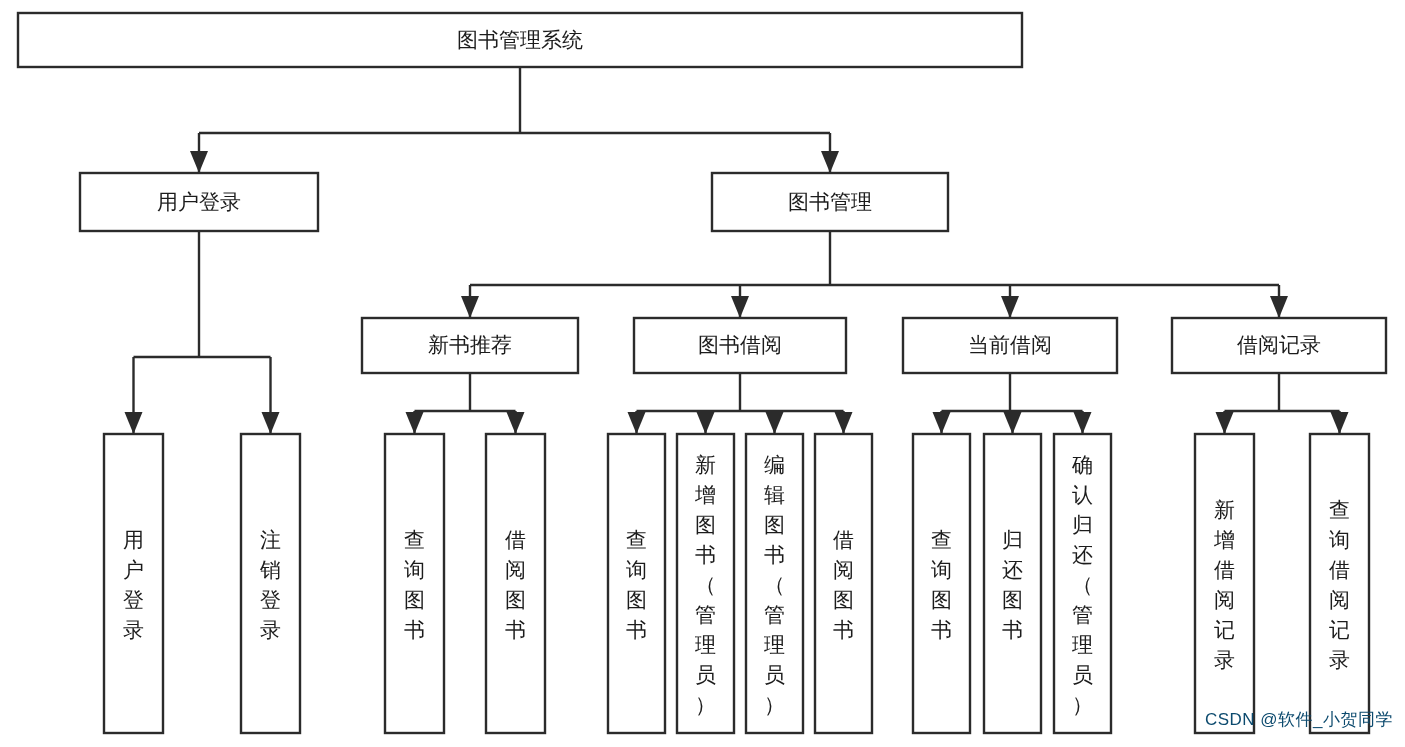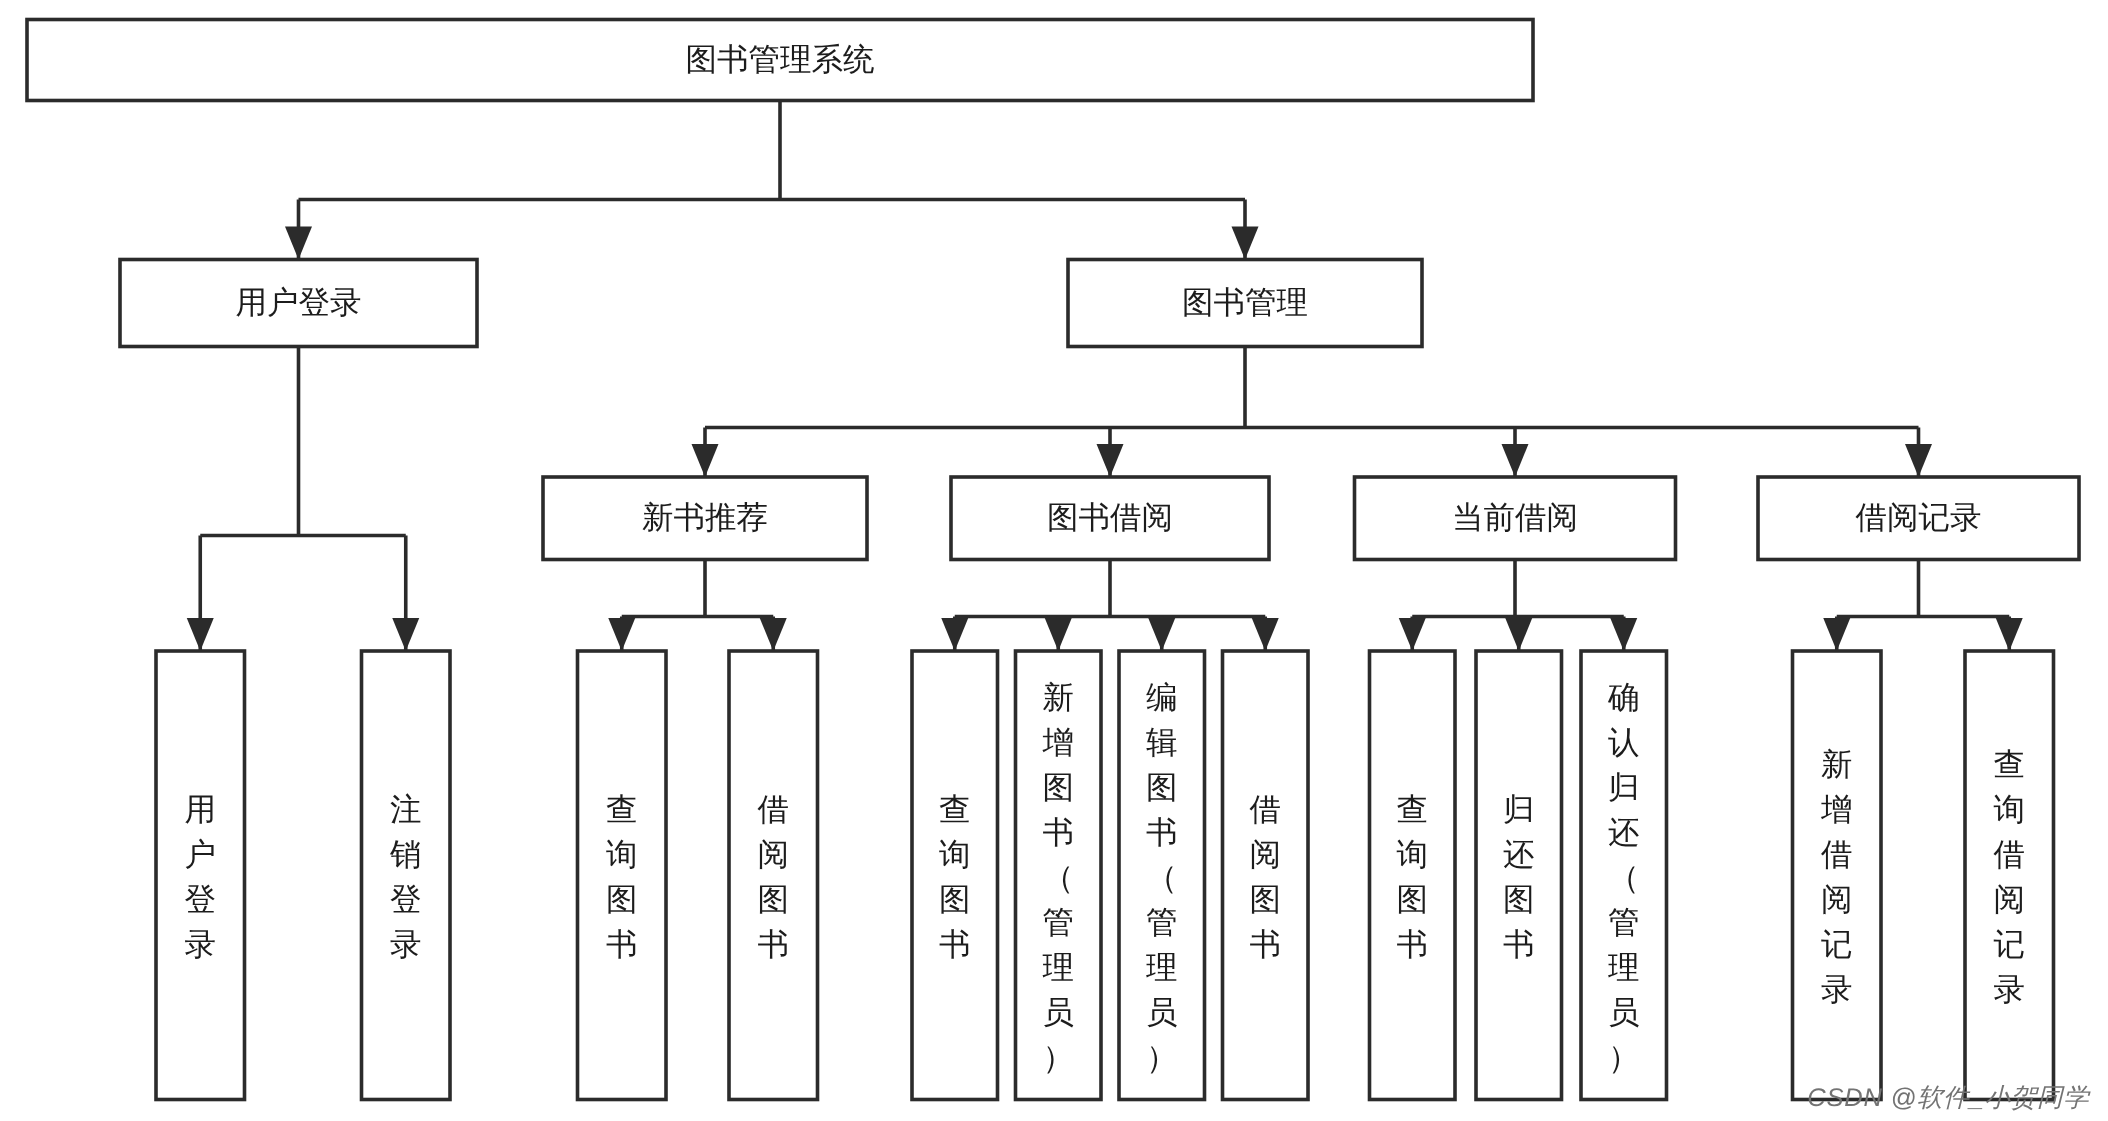--- a/index.html
+++ b/index.html
@@ -48,28 +48,27 @@
   }
   .node-label-v {
     font-family: "Liberation Sans", "DejaVu Sans", sans-serif;
     font-size: 21px;
     fill: #1c1c1c;
     text-anchor: middle;
   }
   .watermark {
     position: absolute;
     right: 12px;
-    bottom: 4px;
+    bottom: 16px;
     font-family: "Liberation Sans", "DejaVu Sans", sans-serif;
     font-size: 17px;
-    color: #737373;
+    color: #0c4a6e;
     letter-spacing: 0.5px;
     white-space: nowrap;
     user-select: none;
-    font-style: italic;
   }
 </style>
 </head>
 <body>
 
 <div id="canvas">
   <svg id="diagram" viewBox="0 0 1405 747">
     <g id="edges-layer">
         <g>
           <line x1="520" y1="67" x2="520" y2="133" class="edge"></line>

